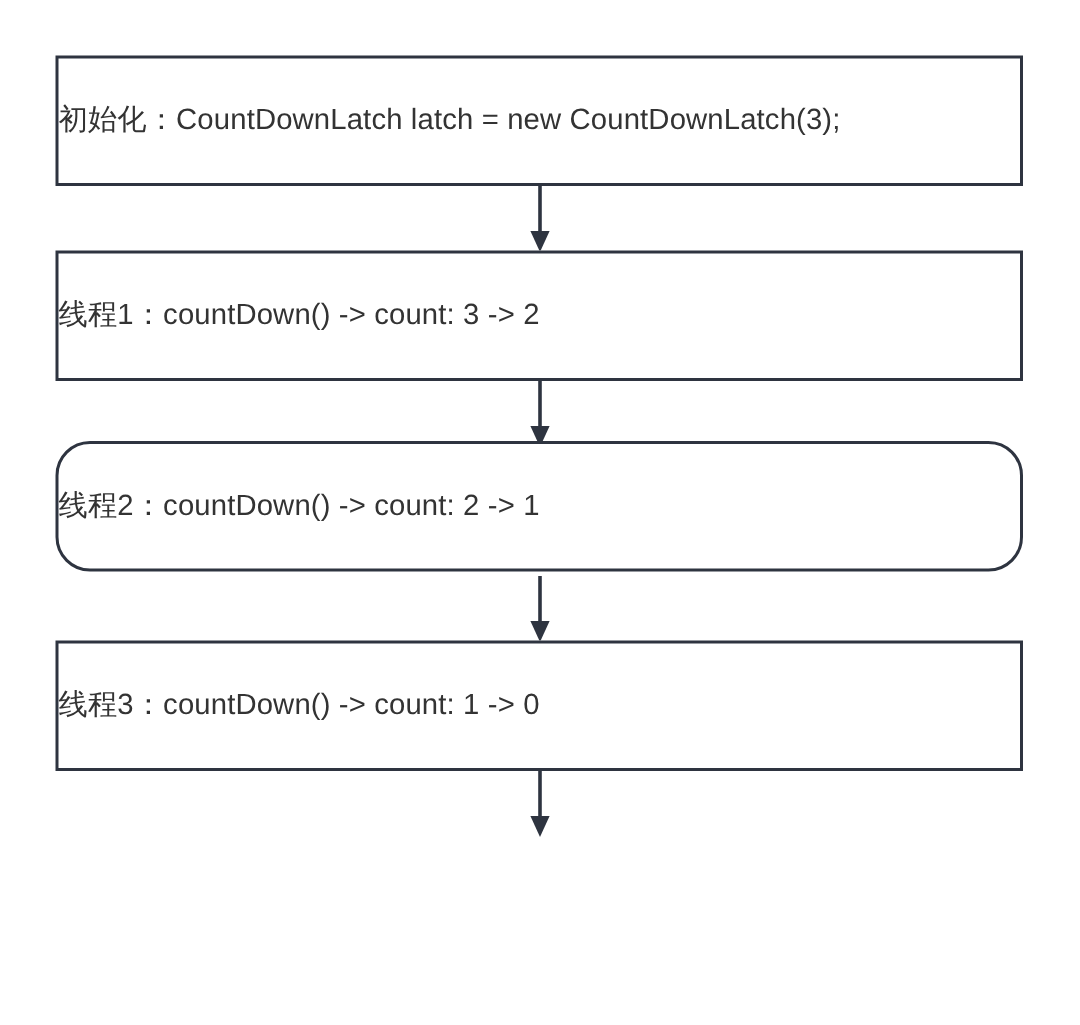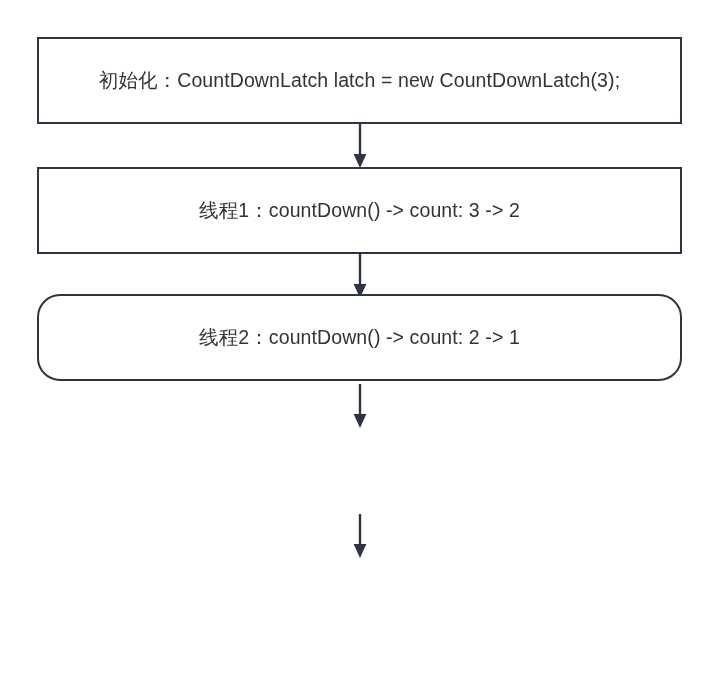--- a/index.html
+++ b/index.html
@@ -24,21 +24,20 @@
   .flow-node {
     position: absolute;
     left: 37px;
     width: 645px;
     height: 87px;
     box-sizing: border-box;
     border: 2px solid #2e3440;
     background: #ffffff;
     display: flex;
     align-items: center;
-    justify-content: center;
   }
 
   .flow-node-label {
     font-size: 19.5px;
     line-height: 1.35;
     color: #333333;
     letter-spacing: 0.1px;
     white-space: nowrap;
     text-align: center;
   }
@@ -97,20 +96,23 @@
     <span class="flow-node-label">线程2：countDown() -&gt; count: 2 -&gt; 1</span>
   </div>
 
   <div class="flow-connector conn-3">
     <svg width="26" height="45" viewBox="0 0 26 45" aria-hidden="true">
       <line x1="13" y1="0" x2="13" y2="33" stroke="#2e3440" stroke-width="2.4"></line>
       <polygon points="13,44 6.6,30 19.4,30" fill="#2e3440"></polygon>
     </svg>
   </div>
 
+  <div class="flow-node node-4">
+    <span class="flow-node-label">线程3：countDown() -&gt; count: 1 -&gt; 0</span>
+  </div>
 
   <div class="flow-connector conn-4">
     <svg width="26" height="45" viewBox="0 0 26 45" aria-hidden="true">
       <line x1="13" y1="0" x2="13" y2="33" stroke="#2e3440" stroke-width="2.4"></line>
       <polygon points="13,44 6.6,30 19.4,30" fill="#2e3440"></polygon>
     </svg>
   </div>
 
 
 </div>

